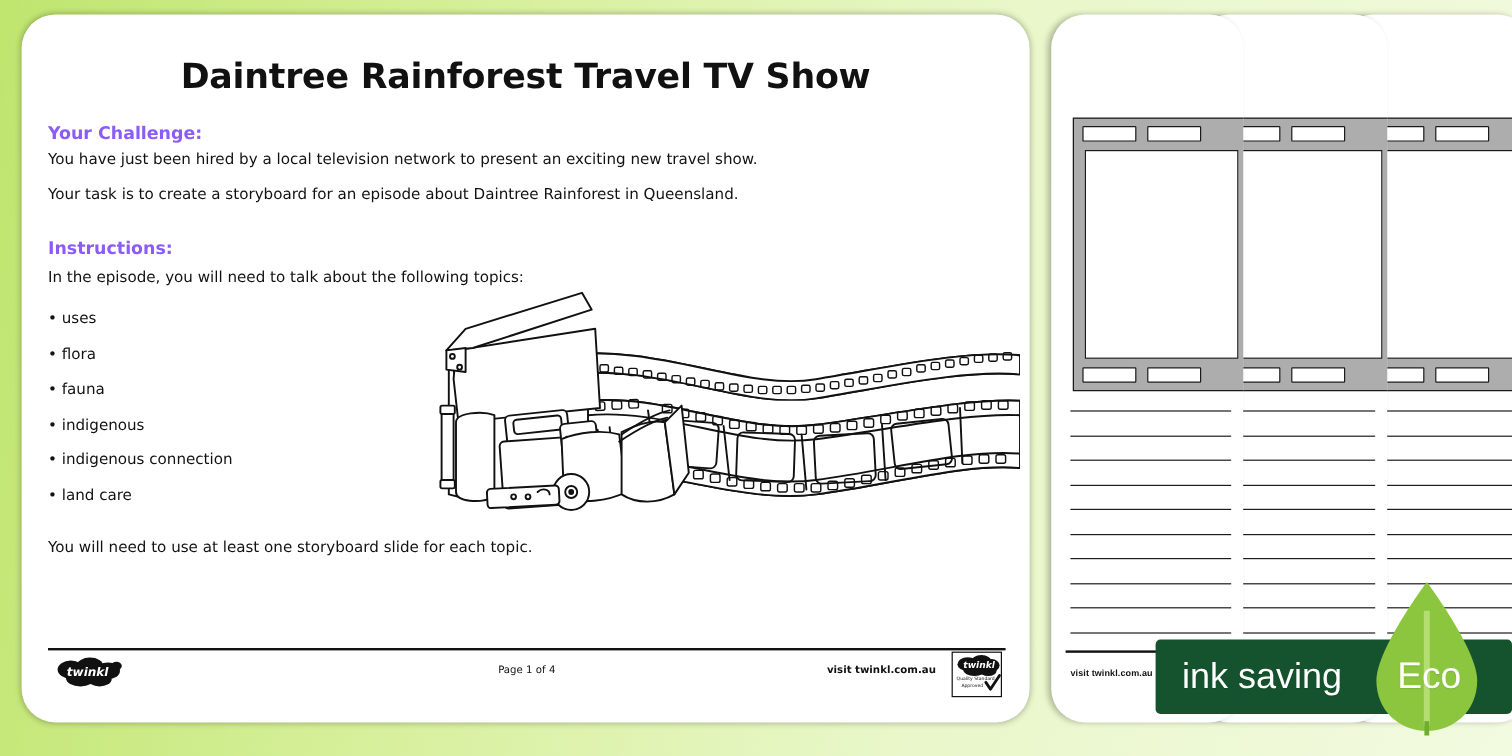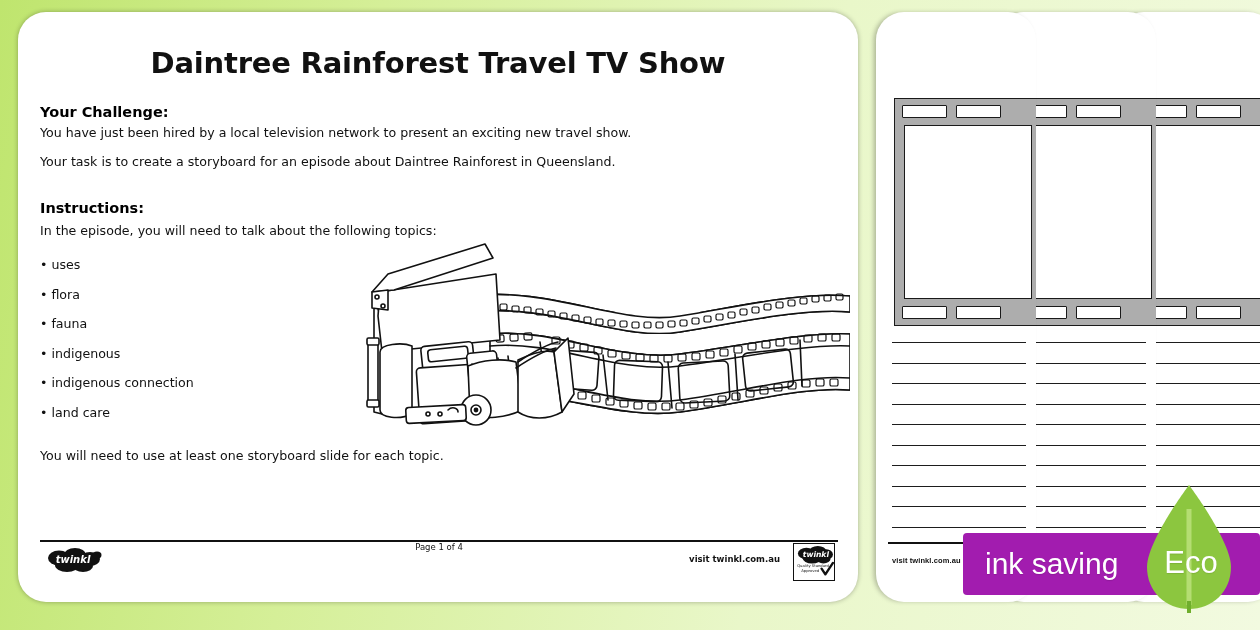--- a/index.html
+++ b/index.html
@@ -139,21 +139,21 @@
     font-size: 29px;
     color: #111;
     letter-spacing: -0.2px;
   }
   .section-head {
     position: absolute;
     left: 22px;
     font-family: "DejaVu Sans", sans-serif;
     font-weight: bold;
     font-size: 14.5px;
-    color: #000000;
+    color: #8b5cf6;
   }
   .body-line {
     position: absolute;
     left: 22px;
     font-family: "DejaVu Sans", sans-serif;
     font-size: 12.6px;
     color: #111;
     white-space: nowrap;
   }
   .bullet-list {
@@ -196,21 +196,21 @@
   .twinkl-logo {
     position: absolute;
     left: 4px;
     top: 7px;
     width: 60px;
     height: 27px;
   }
   .page-number {
     position: absolute;
     left: 0; right: 0;
-    top: 2px;
+    top: 14px;
     text-align: center;
     font-family: "DejaVu Sans", sans-serif;
     font-size: 8.5px;
     color: #111;
   }
   .visit-text {
     position: absolute;
     right: 58px;
     top: 14px;
     font-family: "DejaVu Sans", sans-serif;
@@ -230,21 +230,21 @@
     box-sizing: border-box;
   }
 
   
   .eco-banner {
     position: absolute;
     left: 963px;
     top: 533px;
     width: 297px;
     height: 62px;
-    background: #a21caf;
+    background: #14532d;
     border-radius: 4px;
     z-index: 20;
   }
   .eco-banner-label {
     position: absolute;
     left: 22px;
     top: 50%;
     transform: translateY(-50%);
     font-family: "Liberation Sans", sans-serif;
     font-size: 30px;

